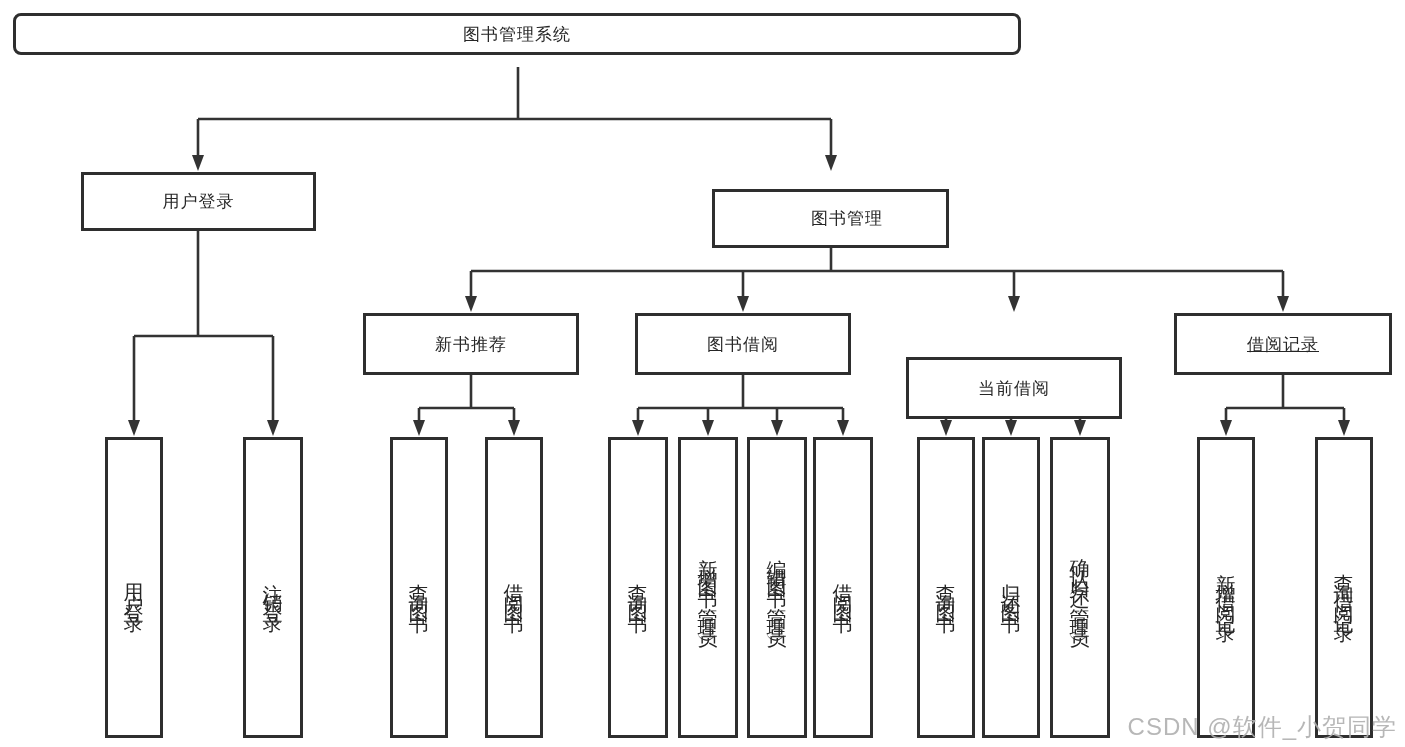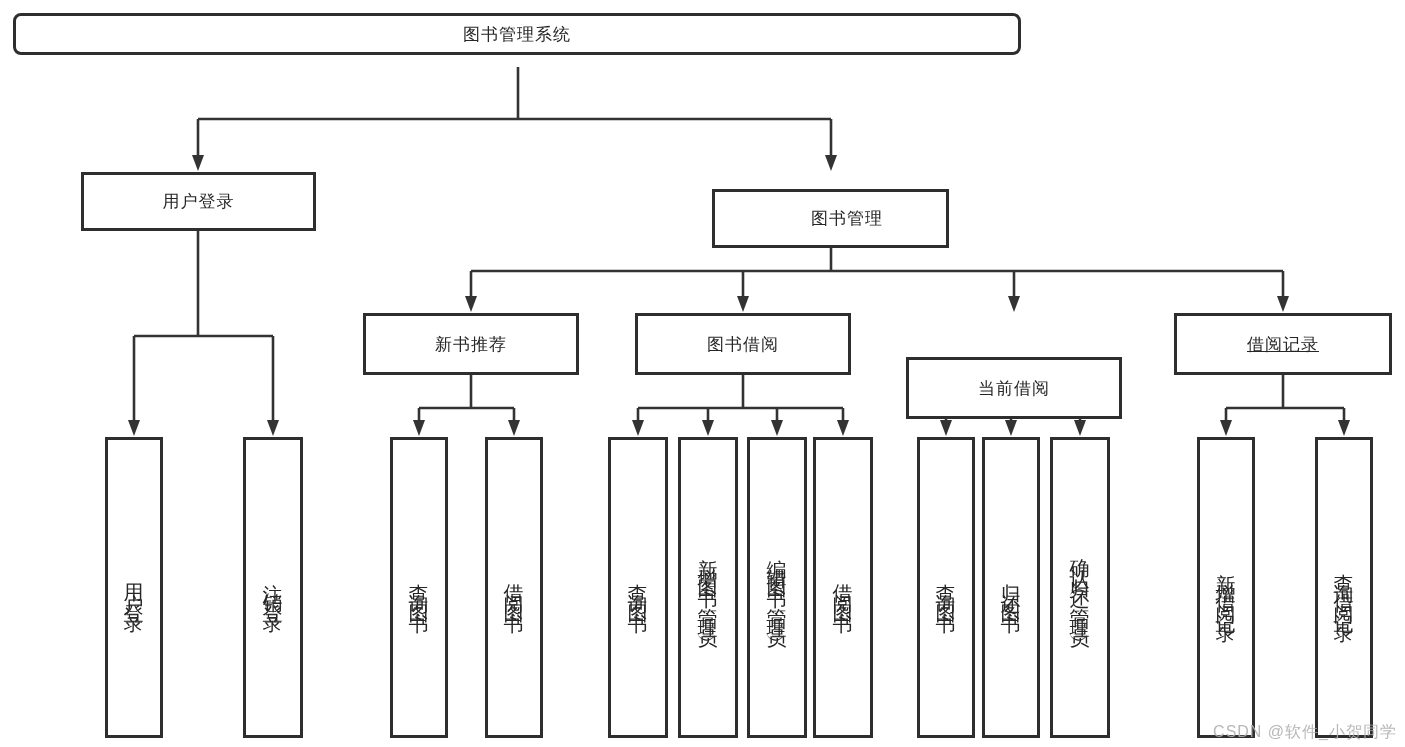--- a/index.html
+++ b/index.html
@@ -49,21 +49,21 @@
   .n-bbedit    {left:747px; top:437px;width:60px;height:301px;}
   .n-bbborrow  {left:813px; top:437px;width:60px;height:301px;}
   .n-cbquery   {left:917px; top:437px;width:58px;height:301px;}
   .n-cbreturn  {left:982px; top:437px;width:58px;height:301px;}
   .n-cbconfirm {left:1050px;top:437px;width:60px;height:301px;}
   .n-recadd    {left:1197px;top:437px;width:58px;height:301px;}
   .n-recquery  {left:1315px;top:437px;width:58px;height:301px;}
   .watermark{
     position:absolute;
     right:8px;bottom:4px;
-    font-size:16px;
+    font-size:24px;
     color:rgba(175,175,175,0.9);
     letter-spacing:1px;
     z-index:5;
   }
 </style>
 </head>
 <body>
 
 <div id="canvas">
 

